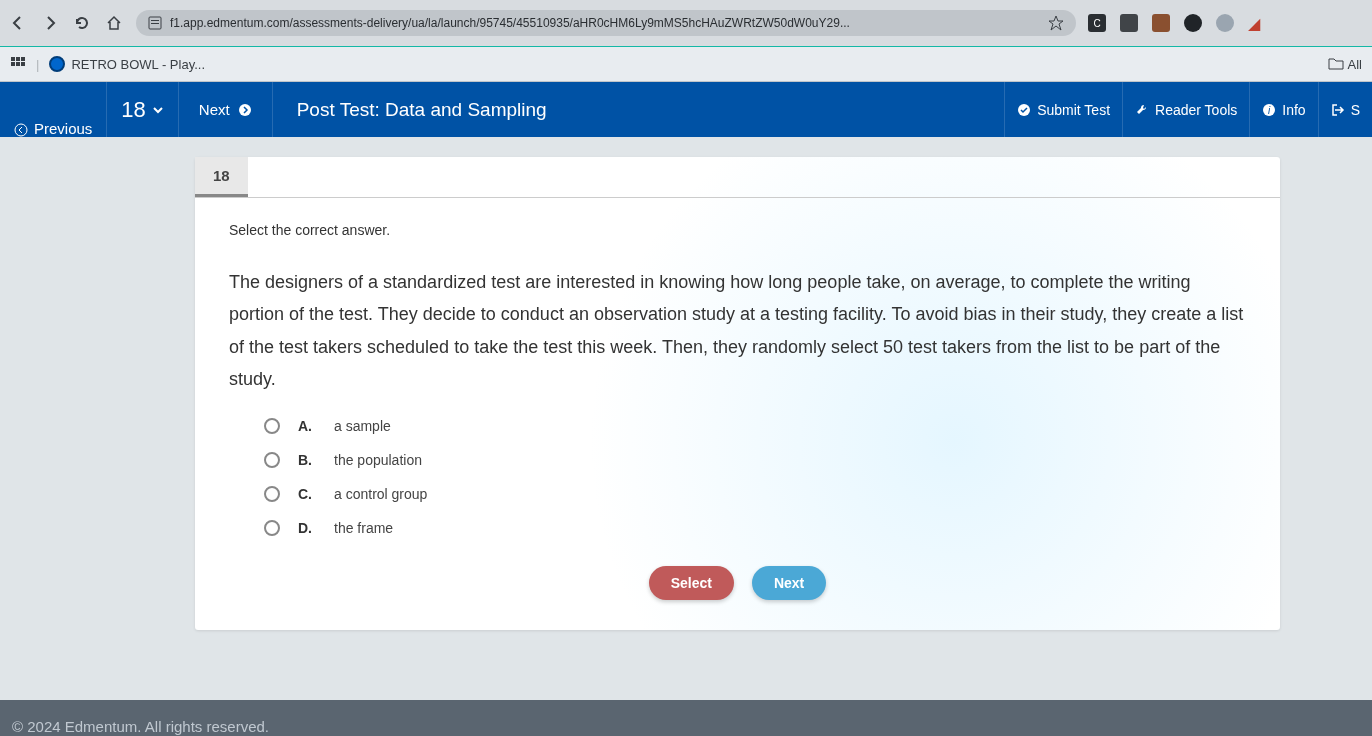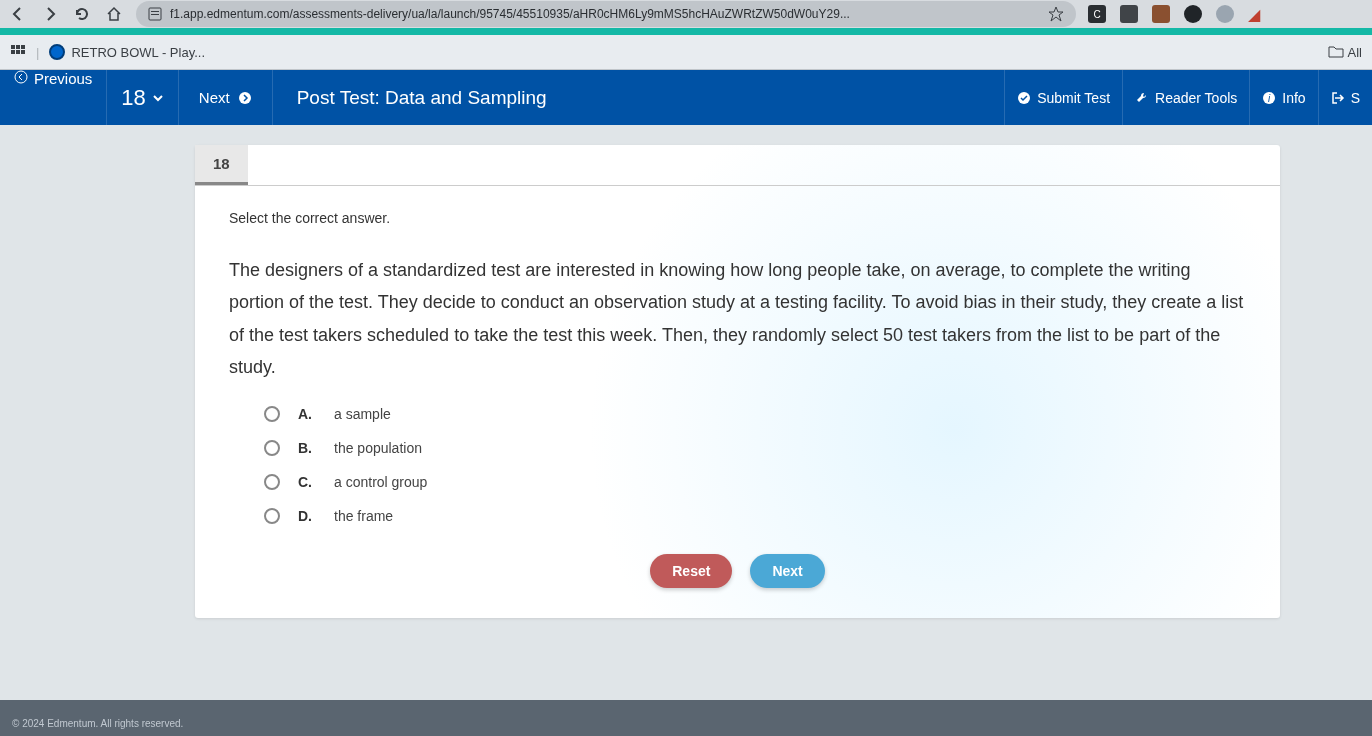--- a/index.html
+++ b/index.html
@@ -1,32 +1,32 @@
 <!DOCTYPE html>
 <html><head>
 <meta charset="utf-8">
 <style>
 * { margin: 0; padding: 0; box-sizing: border-box; font-family: Arial, sans-serif; }
 body { width: 1372px; height: 736px; background: #e0e5e8; overflow: hidden; }
 
-.browser-toolbar { height: 35px; background: #d8dce0; display: flex; align-items: center; padding: 0 8px; gap: 12px; border-bottom: 7px solid #14b8a6; }
+.browser-toolbar { height: 47px; background: #d8dce0; display: flex; align-items: center; padding: 0 8px; gap: 12px; border-bottom: 1px solid #14b8a6; }
 .nav-btn { width: 20px; height: 20px; display: flex; align-items: center; justify-content: center; color: #3a3f44; cursor: pointer; }
 .url-bar { flex: 1; height: 26px; background: #c0c5ca; border-radius: 13px; display: flex; align-items: center; padding: 0 12px; gap: 8px; font-size: 12px; color: #2a2e32; max-width: 940px; }
 .url-text { overflow: hidden; white-space: nowrap; text-overflow: ellipsis; flex: 1; }
 .ext-icons { display: flex; gap: 14px; align-items: center; }
 .ext-icon { width: 18px; height: 18px; background: #404448; border-radius: 3px; }
 .ext-icon.round { border-radius: 50%; }
 
 .bookmarks-bar { height: 35px; background: #e8ecf0; display: flex; align-items: center; padding: 0 10px; gap: 10px; font-size: 13px; color: #3a3f44; border-bottom: 1px solid #c0c5ca; position: relative; }
 .bookmark-item { display: flex; align-items: center; gap: 6px; cursor: pointer; }
 .bm-circle { width: 16px; height: 16px; border-radius: 50%; background: #0066cc; border: 2px solid #003d7a; }
 .folder-right { position: absolute; right: 10px; display: flex; align-items: center; gap: 4px; }
 
 .app-header { height: 55px; background: #0052a5; display: flex; align-items: center; color: #fff; font-size: 15px; }
-.hdr-prev { padding: 0 14px; display: flex; align-items: flex-start; gap: 6px; cursor: pointer; height: 100%; border-right: 1px solid rgba(255,255,255,0.15); }
+.hdr-prev { padding: 0 14px; display: flex; align-items: flex-end; gap: 6px; cursor: pointer; height: 100%; border-right: 1px solid rgba(255,255,255,0.15); }
 .hdr-num { padding: 0 14px; font-size: 22px; font-weight: 300; display: flex; align-items: center; gap: 6px; height: 100%; border-right: 1px solid rgba(255,255,255,0.15); }
 .hdr-next { padding: 0 20px; display: flex; align-items: center; gap: 8px; cursor: pointer; height: 100%; border-right: 1px solid rgba(255,255,255,0.15); }
 .hdr-title { padding: 0 24px; font-size: 19px; font-weight: 300; flex: 1; }
 .hdr-actions { display: flex; align-items: center; height: 100%; }
 .hdr-action { padding: 0 12px; display: flex; align-items: center; gap: 6px; cursor: pointer; height: 100%; font-size: 14px; border-left: 1px solid rgba(255,255,255,0.15); }
 
 .content-area { padding: 20px 0 0 195px; }
 .question-card { width: 1085px; background: #fff; border-radius: 3px; box-shadow: 0 1px 3px rgba(0,0,0,0.1); padding-bottom: 30px; background-image: radial-gradient(circle at 70% 60%, rgba(180,230,255,0.35), rgba(255,255,255,0) 45%); }
 .q-number-tab { display: inline-block; padding: 10px 18px; background: #e8e8e8; font-size: 15px; font-weight: bold; color: #444; border-bottom: 3px solid #888; }
 .q-divider { height: 1px; background: #ccc; margin-bottom: 24px; }
@@ -37,21 +37,21 @@
 .options { padding-left: 35px; }
 .option-row { display: flex; align-items: center; gap: 18px; margin-bottom: 18px; cursor: pointer; }
 .radio-circle { width: 16px; height: 16px; border: 2px solid #888; border-radius: 50%; flex-shrink: 0; }
 .opt-letter { font-weight: bold; font-size: 14px; color: #333; width: 18px; }
 .opt-text { font-size: 14px; color: #444; }
 .q-buttons { display: flex; justify-content: center; gap: 18px; margin-top: 30px; }
 .btn { padding: 9px 22px; border-radius: 18px; font-size: 14px; font-weight: bold; color: #fff; border: none; cursor: pointer; box-shadow: 0 2px 4px rgba(0,0,0,0.2); }
 .btn-reset { background: #c05a5a; }
 .btn-next { background: #4ba8d6; }
 
-.footer { position: absolute; bottom: 0; left: 0; right: 0; height: 22px; background: #5a6570; color: #c0c8d0; font-size: 10px; padding: 18px 12px; }
+.footer { position: absolute; bottom: 0; left: 0; right: 0; height: 22px; background: #5a6570; color: #c0c8d0; font-size: 15px; padding: 18px 12px; }
 
 svg { display: block; }
 </style>
 </head>
 <body>
 
 <div class="browser-toolbar">
   <div class="nav-btn">
     <svg width="16" height="16" viewBox="0 0 16 16">
         <path d="M10 2 L4 8 L10 14" stroke="#3a3f44" stroke-width="2" fill="none"></path>
@@ -197,20 +197,20 @@
           <div class="opt-letter">C.</div>
           <div class="opt-text">a control group</div>
         </div>
         <div class="option-row">
           <div class="radio-circle"></div>
           <div class="opt-letter">D.</div>
           <div class="opt-text">the frame</div>
         </div>
       </div>
       <div class="q-buttons">
-        <button class="btn btn-reset">Reset</button>
+        <button class="btn btn-reset">Select</button>
         <button class="btn btn-next">Next</button>
       </div>
     </div>
   </div>
 </div>
 
 <div class="footer">© 2024 Edmentum. All rights reserved.</div>
 
 </body></html>

